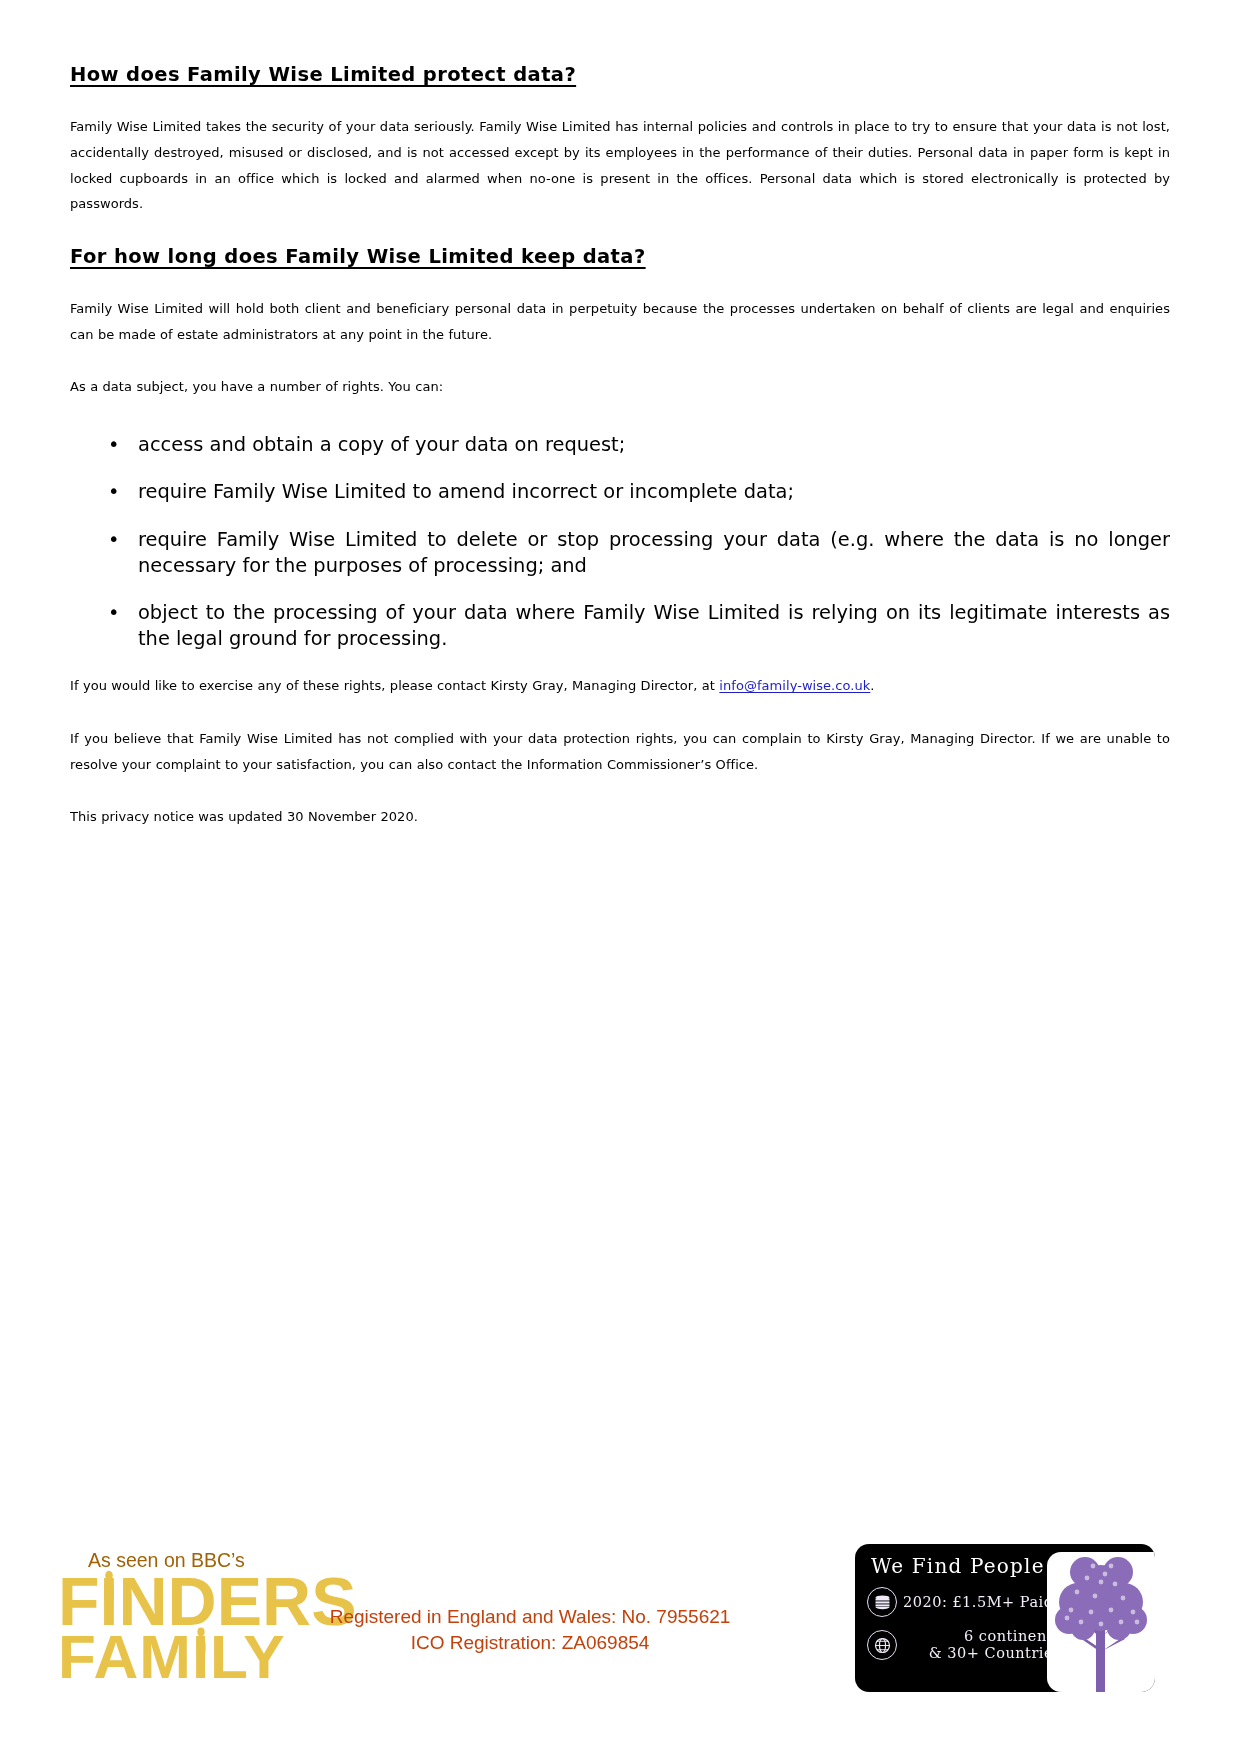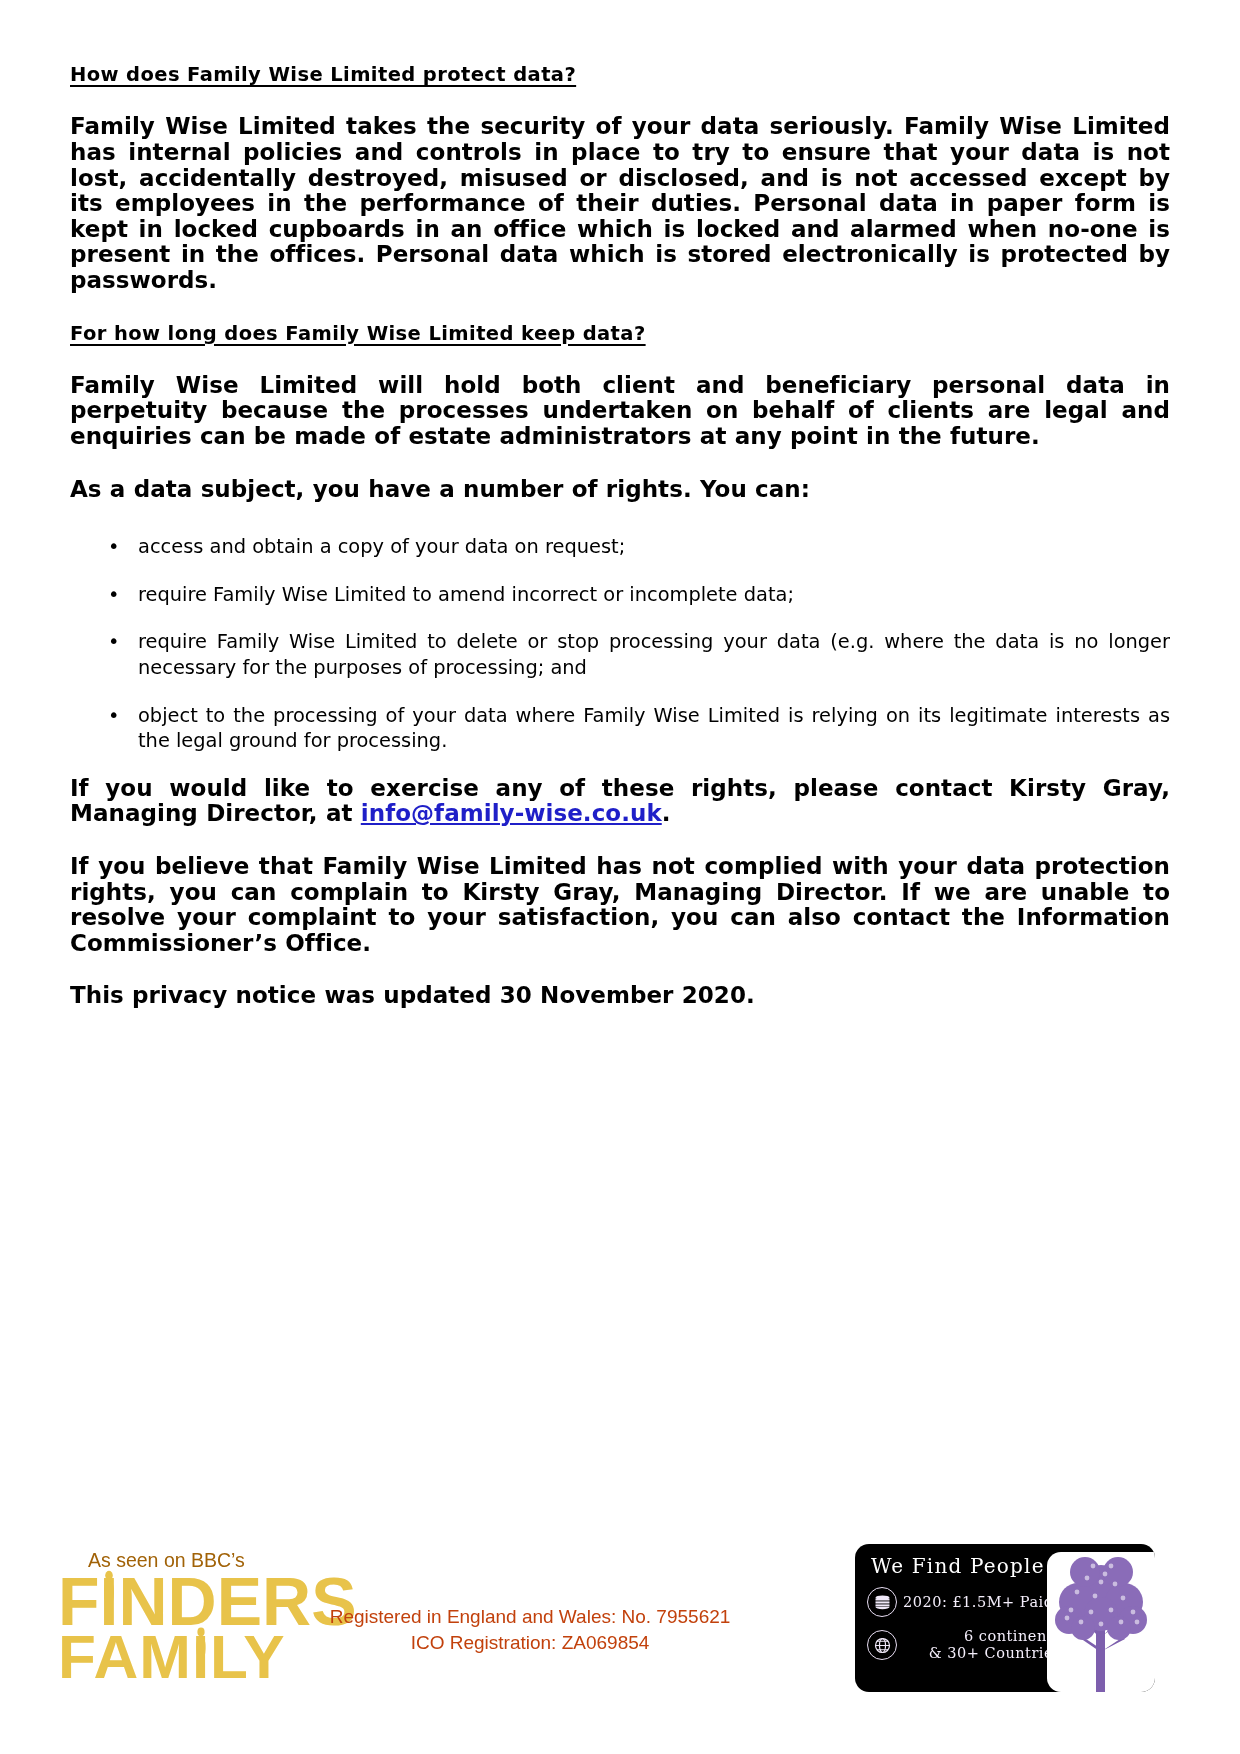--- a/index.html
+++ b/index.html
@@ -33,27 +33,26 @@
     text-decoration: underline;
     text-underline-offset: 4px;
     text-decoration-thickness: 2px;
     line-height: 1.3;
   }
 
   .heading-block { margin: 0 0 27px 0; }
   .heading-block.tight-top { margin-top: 0; }
 
   p.body-text {
-    font-size: 23px;
+    font-size: 13px;
     line-height: 25.6px;
     text-align: justify;
     margin: 0 0 27px 0;
     letter-spacing: 0.05px;
     word-spacing: 0.2px;
-    font-weight: bold;
   }
 
   ul.rights-list {
     list-style: none;
     margin: 0 0 22px 0;
     padding: 0;
   }
   ul.rights-list li {
     position: relative;
     padding-left: 68px;

